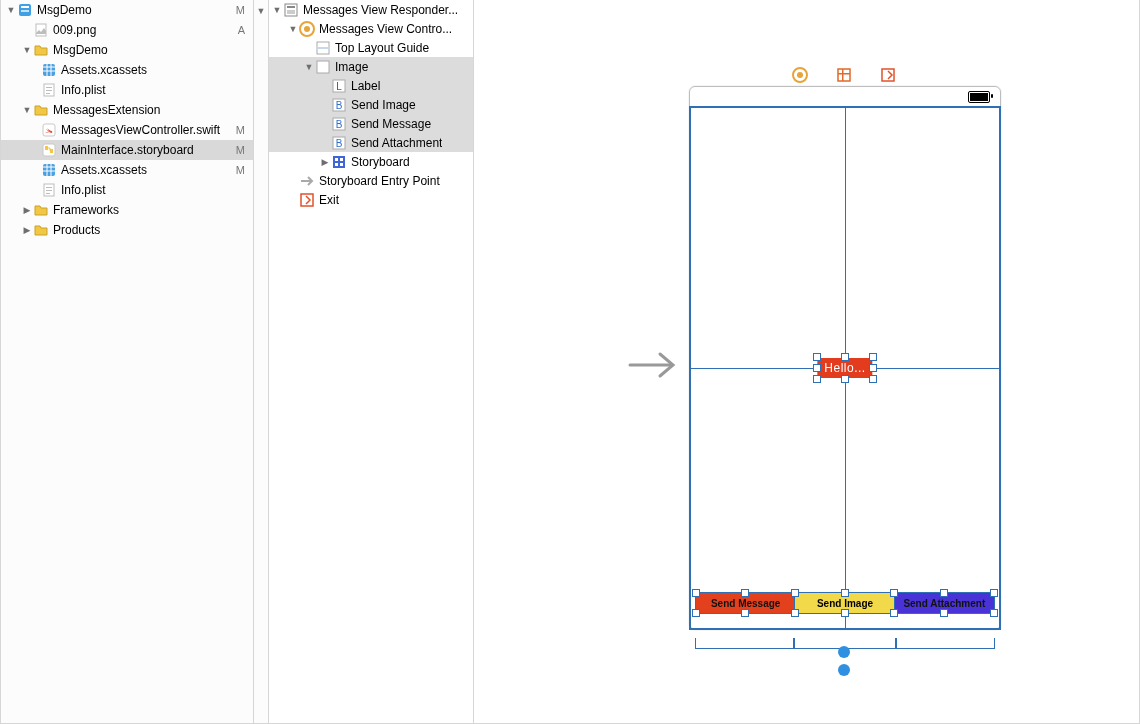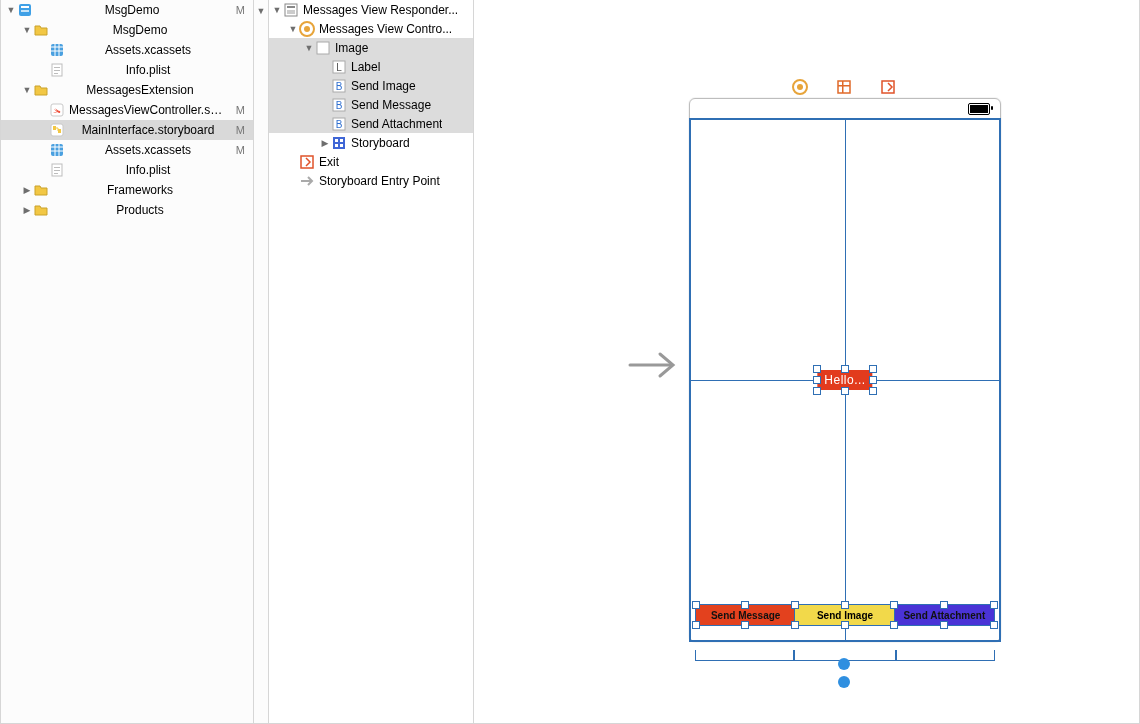--- a/index.html
+++ b/index.html
@@ -3,41 +3,41 @@
 <meta charset="utf-8">
 <style>
   html, body { margin:0; padding:0; height:100%; font-family:-apple-system,"Helvetica Neue",Arial,sans-serif; font-size:12px; color:#000; background:#fff; }
   body { display:flex; width:1140px; height:724px; border:1px solid #d6d6d6; border-top:none; box-sizing:border-box; overflow:hidden; }
 
   
   .nav { width:252px; border-right:1px solid #d6d6d6; background:#fcfcfc; overflow:auto; flex:none; position:relative; }
   .nav-row { display:flex; align-items:center; height:20px; padding-right:8px; cursor:default; white-space:nowrap; position:relative; }
   .nav-row.selected { background:#d9d9d9; }
   .nav-row .disc { width:12px; display:inline-flex; justify-content:center; color:#6e6e6e; font-size:9px; flex:none; }
-  .nav-row .label { flex:1; overflow:hidden; text-overflow:ellipsis;text-align:center; }
+  .nav-row .label { flex:1; overflow:hidden; text-overflow:ellipsis; }
   .nav-row .status { width:18px; text-align:right; color:#777; font-size:11px; flex:none; }
   .nav-row .ico { width:16px; height:16px; margin-right:4px; display:inline-flex; align-items:center; justify-content:center; flex:none; }
-  .pad0{padding-left:4px}.pad1{padding-left:20px}.pad2{padding-left:36px}
+  .pad0{padding-left:4px}.pad1{padding-left:20px}.pad2{padding-left:28px}
 
   
   .gutter { width:14px; border-right:1px solid #d6d6d6; background:#fcfcfc; flex:none; display:flex; justify-content:center; padding-top:6px; }
   .gutter .disc { font-size:9px; color:#6e6e6e; }
 
   
   .outline { width:204px; border-right:1px solid #d6d6d6; background:#fff; overflow:auto; flex:none; }
   .outline-row { display:flex; align-items:center; height:19px; cursor:default; white-space:nowrap; }
   .outline-row.selected { background:#dcdcdc; }
   .outline-row .disc { width:12px; display:inline-flex; justify-content:center; color:#6e6e6e; font-size:9px; flex:none; }
   .outline-row .ico { width:16px; height:16px; margin-right:4px; flex:none; display:inline-flex; align-items:center; justify-content:center; }
   .outline-row .label { overflow:hidden; text-overflow:ellipsis; }
   .opad0{padding-left:2px}.opad1{padding-left:18px}.opad2{padding-left:34px}.opad3{padding-left:50px}
 
   
   .canvas { flex:1; position:relative; background:#fff; overflow:hidden; }
-  .scene { position:absolute; left:215px; top:76px; width:310px; }
+  .scene { position:absolute; left:215px; top:64px; width:310px; }
   .scene-title { height:22px; display:flex; align-items:center; justify-content:center; gap:28px; }
   .scene-title .btn { width:16px;height:16px; display:flex; align-items:center; justify-content:center; }
   .device { width:310px; height:542px; border:1px solid #bdbdbd; border-radius:6px; background:#fff; position:relative; box-shadow:0 0 0 1px rgba(0,0,0,.04); }
   .status-bar { height:20px; position:relative; }
   .battery { position:absolute; right:10px; top:4px; }
   .battery .body{ width:20px; height:10px; border:1px solid #000; border-radius:2px; position:relative; }
   .battery .body::after{ content:""; position:absolute; right:-4px; top:2px; width:2px; height:4px; background:#000; border-radius:1px; }
   .battery .fill{ position:absolute; left:1px; top:1px; bottom:1px; right:1px; background:#000; }
   .view-area { position:absolute; left:0; right:0; top:20px; bottom:0; outline:2px solid #2f6fb4; outline-offset:-1px; }
   
@@ -72,20 +72,31 @@
         <svg width="16" height="16">
           <rect x="2" y="2" width="12" height="12" rx="2" fill="#3fa0e6"></rect>
           <rect x="4" y="4" width="8" height="2" fill="#fff"></rect>
           <rect x="4" y="8" width="8" height="2" fill="#fff" opacity=".7"></rect>
         </svg>
       </span>
       <span class="label">MsgDemo</span>
       <span class="status">M</span>
     </div>
     <div class="nav-row pad1">
+      <span class="disc"></span>
+      <span class="ico">
+        <svg width="16" height="16">
+          <rect x="3" y="2" width="10" height="12" fill="#fff" stroke="#bdbdbd"></rect>
+          <path d="M3 11l3-3 2 2 3-4 2 3v3H3z" fill="#bdbdbd"></path>
+        </svg>
+      </span>
+      <span class="label">009.png</span>
+      <span class="status">A</span>
+    </div>
+    <div class="nav-row pad1">
       <span class="disc">▼</span>
       <span class="ico">
         <svg width="16" height="16">
           <path d="M2 5v8h12V6H8L7 4H2z" fill="#f2c744" stroke="#caa22a"></path>
         </svg>
       </span>
       <span class="label">MsgDemo</span>
       <span class="status"></span>
     </div>
     <div class="nav-row pad2">
@@ -210,20 +221,30 @@
     </div>
     <div class="outline-row opad1">
       <span class="disc">▼</span>
       <span class="ico">
         <svg width="16" height="16">
           <circle cx="8" cy="8" r="7" fill="#fff" stroke="#e7a43a" stroke-width="2"></circle>
           <circle cx="8" cy="8" r="3" fill="#e7a43a"></circle>
         </svg>
       </span>
       <span class="label">Messages View Contro...</span>
+    </div>
+    <div class="outline-row opad2">
+      <span class="disc"></span>
+      <span class="ico">
+        <svg width="16" height="16">
+          <rect x="2" y="2" width="12" height="12" fill="#fff" stroke="#aaa"></rect>
+          <rect x="2" y="7" width="12" height="2" fill="#c7d8ea"></rect>
+        </svg>
+      </span>
+      <span class="label">Top Layout Guide</span>
     </div>
     <div class="outline-row opad2 selected">
       <span class="disc">▼</span>
       <span class="ico">
         <svg width="16" height="16">
           <rect x="2" y="2" width="12" height="12" fill="#fff" stroke="#aaa"></rect>
         </svg>
       </span>
       <span class="label">Image</span>
     </div>
@@ -277,35 +298,35 @@
           <rect x="4" y="9" width="3" height="3" fill="#fff"></rect>
           <rect x="9" y="9" width="3" height="3" fill="#fff"></rect>
         </svg>
       </span>
       <span class="label">Storyboard</span>
     </div>
     <div class="outline-row opad1">
       <span class="disc"></span>
       <span class="ico">
         <svg width="16" height="16">
+          <path d="M2 8 H12" stroke="#aaa" stroke-width="2"></path>
+          <path d="M9 4 L13 8 L9 12" fill="none" stroke="#aaa" stroke-width="2"></path>
+        </svg>
+      </span>
+      <span class="label">Storyboard Entry Point</span>
+    </div>
+    <div class="outline-row opad1">
+      <span class="disc"></span>
+      <span class="ico">
+        <svg width="16" height="16">
           <rect x="2" y="2" width="12" height="12" fill="none" stroke="#e0532a" stroke-width="1.5"></rect>
           <path d="M7 4 L11 8 L7 12" fill="none" stroke="#e0532a" stroke-width="1.5"></path>
         </svg>
       </span>
       <span class="label">Exit</span>
-    </div>
-    <div class="outline-row opad1">
-      <span class="disc"></span>
-      <span class="ico">
-        <svg width="16" height="16">
-          <path d="M2 8 H12" stroke="#aaa" stroke-width="2"></path>
-          <path d="M9 4 L13 8 L9 12" fill="none" stroke="#aaa" stroke-width="2"></path>
-        </svg>
-      </span>
-      <span class="label">Storyboard Entry Point</span>
     </div>
   </div>
 
 <div class="canvas">
 
   <div class="entry-arrow">
     <svg width="48" height="30">
         <g stroke="#999" stroke-width="3" fill="none" stroke-linecap="round">
           <path d="M2 15 H44"></path>
           <path d="M32 4 L45 15 L32 26"></path>

